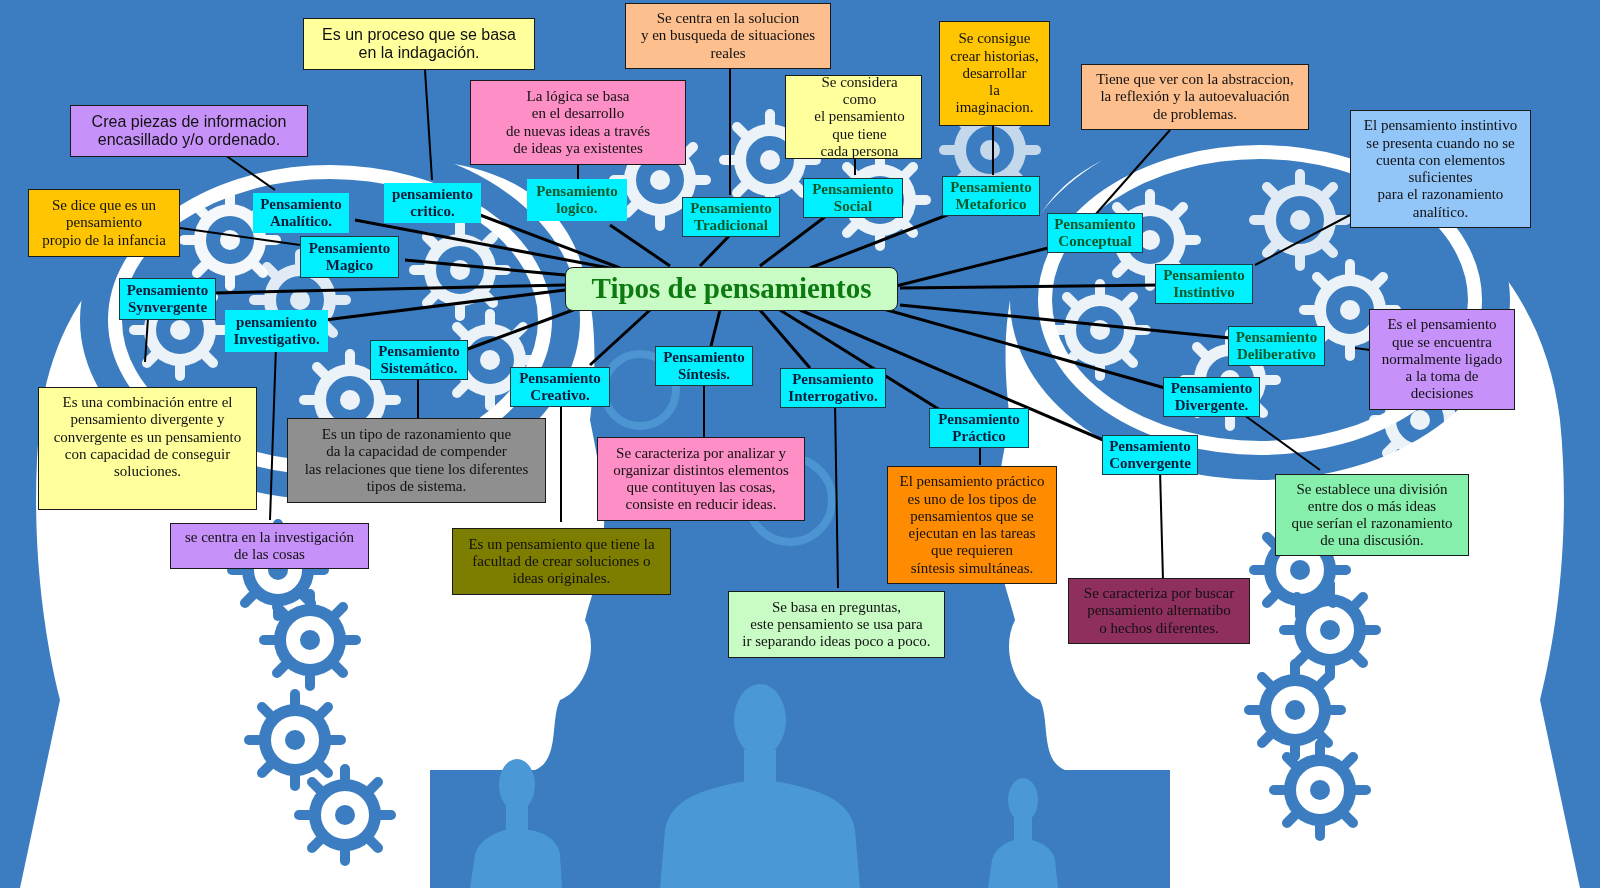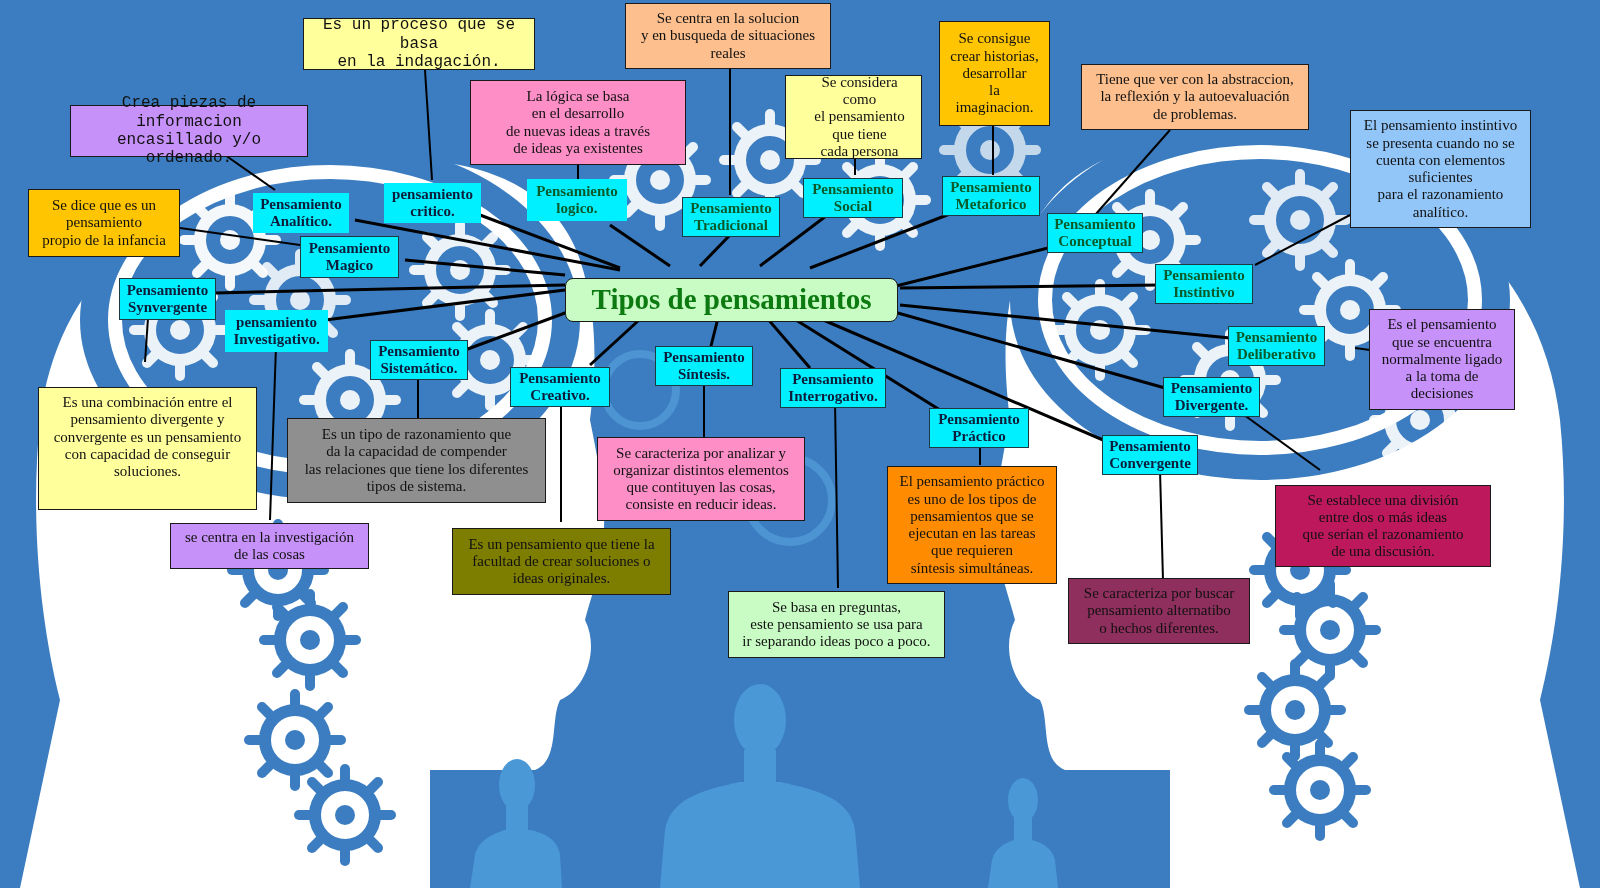--- a/index.html
+++ b/index.html
@@ -4,21 +4,21 @@
 <style>
   html, body { margin:0; padding:0; }
   body { width:1600px; height:888px; overflow:hidden; background:#3b7dc0; position:relative; font-family:"Liberation Serif", "DejaVu Serif", serif; }
   #stage { position:absolute; left:0; top:0; width:1600px; height:888px; }
   svg.bg, svg.lines { position:absolute; left:0; top:0; width:1600px; height:888px; }
   .node { position:absolute; box-sizing:border-box; border-radius:0; text-align:center; display:flex; align-items:center; justify-content:center; white-space:pre-line; line-height:1.15; }
   .label { background:#00f0ff; border:1.5px solid #1b3a44; font-weight:bold; font-size:15px; padding:2px 6px; color:#0b1d3a; }
   .label.noborder { border:1.5px solid #00f0ff; }
   .label.green { color:#0a5a2a; }
   .desc { border:1.5px solid #1a1a1a; font-size:15px; padding:3px 8px; color:#111; }
-  .desc.sans { font-family:Liberation Mono, monospace; font-size:16px; }
+  .desc.sans { font-family:Liberation Sans, sans-serif; font-size:16px; }
   .center { background:#c8fcc4; border:1.5px solid #1a1a1a; font-weight:bold; font-size:29px; color:#0c7a10; border-radius:8px; padding:2px 10px; }
 </style>
 </head>
 <body>
 
 <div id="stage">
 
   <svg class="bg" viewBox="0 0 1600 888">
     <defs>
       <g id="gear">
@@ -143,21 +143,21 @@
       <line x1="835" y1="402" x2="838" y2="588"></line>
       <line x1="704" y1="383" x2="704" y2="437"></line>
       <line x1="561" y1="400" x2="561" y2="522"></line>
       <line x1="418" y1="376" x2="418" y2="418"></line>
       <line x1="276" y1="346" x2="270" y2="520"></line>
       <line x1="148" y1="318" x2="145" y2="362"></line>
       <line x1="180" y1="228" x2="300" y2="245"></line>
     </g>
   </svg>
 
-  <div class="node center" style="left:565px; top:267px; width:333px; height:44px;margin-top:11px;">Tipos de pensamientos</div>
+  <div class="node center" style="left:565px; top:267px; width:333px; height:44px;">Tipos de pensamientos</div>
 
   <div class="node label noborder" style="left:253px; top:193px; width:96px; height:40px;">Pensamiento
 Analítico.</div>
   <div class="node label noborder" style="left:384px; top:183px; width:97px; height:40px;">pensamiento
 critico.</div>
   <div class="node label noborder green" style="left:527px; top:179px; width:100px; height:42px;">Pensamiento
 logico.</div>
   <div class="node label green" style="left:682px; top:197px; width:98px; height:40px;">Pensamiento
 Tradicional</div>
   <div class="node label green" style="left:803px; top:178px; width:100px; height:40px;">Pensamiento
@@ -218,21 +218,21 @@
 se presenta cuando no se
 cuenta con elementos
 suficientes
 para el razonamiento
 analítico.</div>
   <div class="node desc" style="left:1369px; top:309px; width:146px; height:101px; background:#c691f9;">Es el pensamiento
 que se encuentra
 normalmente ligado
 a la toma de
 decisiones</div>
-  <div class="node desc" style="left:1275px; top:485px; width:216px; height:82px; background:#be185d;">Se establece una división
+  <div class="node desc" style="left:1275px; top:474px; width:194px; height:82px; background:#86efac;">Se establece una división
 entre dos o más ideas
 que serían el razonamiento
 de una discusión.</div>
   <div class="node desc" style="left:1068px; top:578px; width:182px; height:66px; background:#8f2f5d;">Se caracteriza por buscar
 pensamiento alternatibo
 o hechos diferentes.</div>
   <div class="node desc" style="left:887px; top:466px; width:170px; height:118px; background:#ff8c00;">El pensamiento práctico
 es uno de los tipos de
 pensamientos que se
 ejecutan en las tareas

